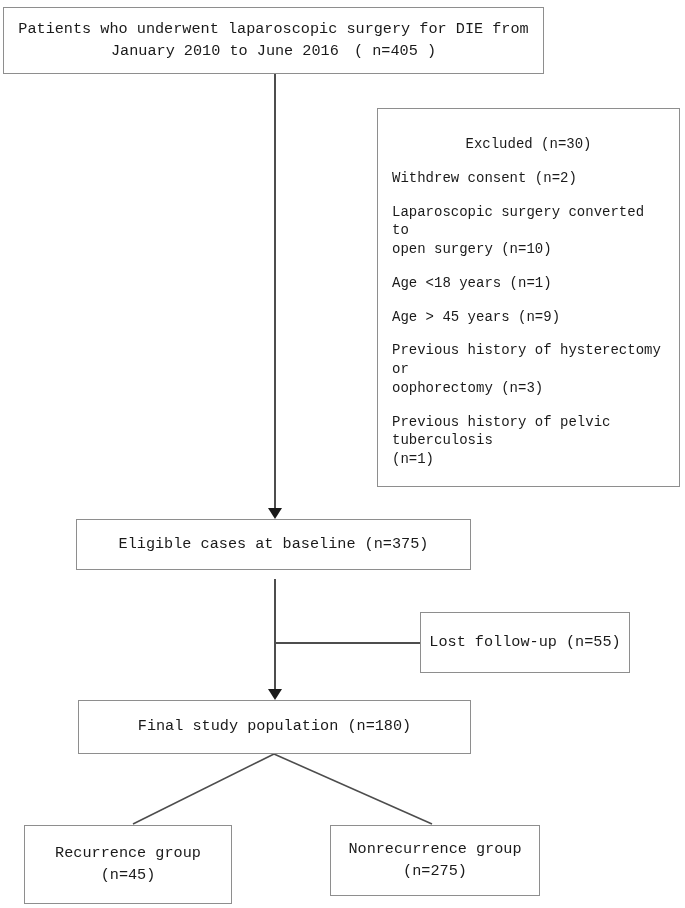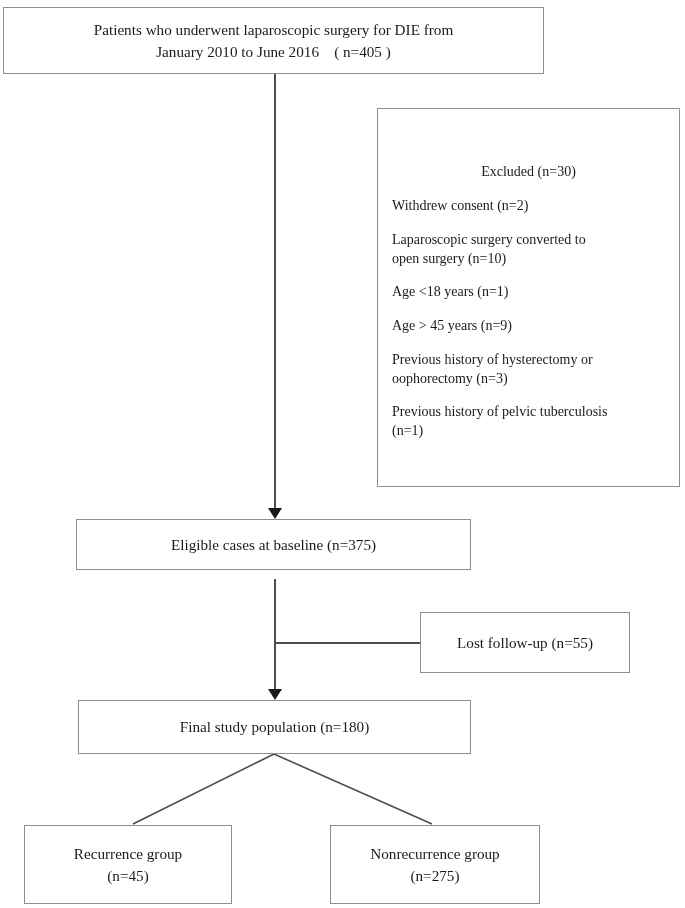--- a/index.html
+++ b/index.html
@@ -5,21 +5,21 @@
   html, body {
     margin: 0;
     padding: 0;
     background: #ffffff;
   }
   #flow-root {
     position: relative;
     width: 685px;
     height: 908px;
     background: #ffffff;
-    font-family: Liberation Serif, serif;
+    font-family: Liberation Mono, monospace;
     overflow: hidden;
   }
   .node {
     position: absolute;
     box-sizing: border-box;
     border: 1.4px solid #8e8e8e;
     background: #ffffff;
     display: flex;
     flex-direction: column;
     align-items: center;
@@ -34,21 +34,21 @@
     white-space: pre;
   }
 
   
   #node-enrolled   { left: 3px;   top: 7px;   width: 541px; height: 67px; padding: 0 14px; }
   #node-excluded   { left: 377px; top: 108px; width: 303px; height: 379px; padding: 11px 10px 0 10px; }
   #node-eligible   { left: 76px;  top: 519px; width: 395px; height: 51px; }
   #node-lost       { left: 420px; top: 612px; width: 210px; height: 61px; }
   #node-final      { left: 78px;  top: 700px; width: 393px; height: 54px; }
   #node-recurrence { left: 24px;  top: 825px; width: 208px; height: 79px; }
-  #node-nonrecur   { left: 330px; top: 825px; width: 210px; height: 79px; }
+  #node-nonrecur   { left: 330px; top: 825px; width: 210px; height: 71px; }
 
   
   .excl-body {
     width: 100%;
     font-size: 14px;
     line-height: 1.34;
     color: #1a1a1a;
   }
   .excl-title {
     text-align: center;

